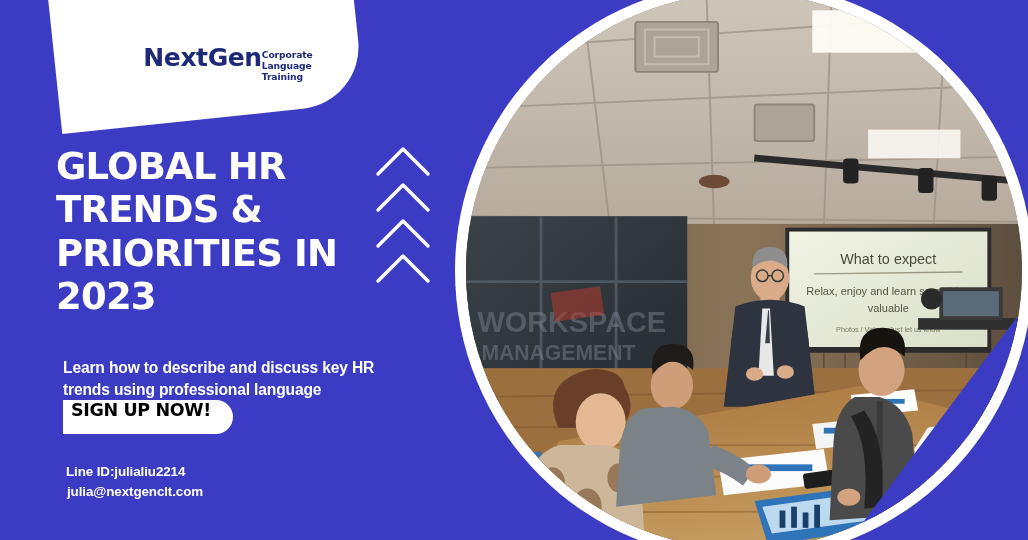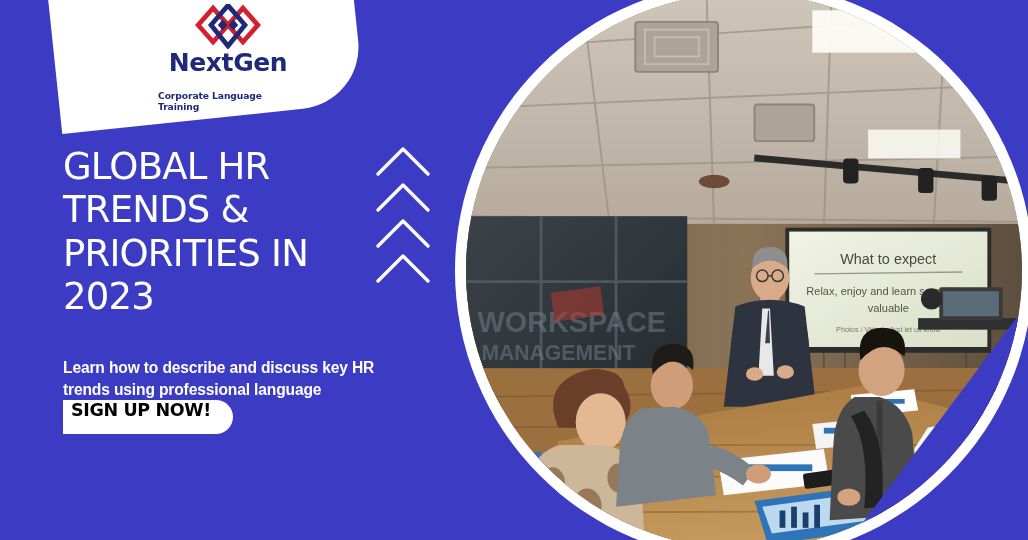--- a/index.html
+++ b/index.html
@@ -24,43 +24,43 @@
     width:304px; height:175px;
     background:#FFFFFF;
     border-bottom-right-radius:62px;
     transform:rotate(-6deg);
     transform-origin:top left;
   }
   .logo-wrap {
     position:absolute;
     left:158px; top:4px;
     width:140px; height:108px;
-    display:flex; flex-direction:column;
+    display:flex; flex-direction:row;
     align-items:center; justify-content:center;
   }
   .logo-mark { width:94px; height:62px; display:block; }
   .logo-name {
     font-size:25px; font-weight:bold; color:#1E2A78;
     letter-spacing:-0.4px; line-height:1.05; margin-top:1px;
     font-family:"DejaVu Sans", sans-serif;
   }
   .logo-tag {
     font-size:9.2px; font-weight:bold; color:#1E2A78;
     letter-spacing:-0.1px; margin-top:14px;
     font-family:"DejaVu Sans", sans-serif;
   }
 
   
   .headline {
     position:absolute;
-    left:63px; top:145px;
+    left:56px; top:145px;
     width:318px;
     color:#FFFFFF;
     font-size:37px;
-    font-weight:normal;
+    font-weight:bold;
     line-height:1.17;
     letter-spacing:-0.8px;
     text-transform:uppercase;
     font-family:"DejaVu Sans", sans-serif;
   }
 
   
   .chevrons {
     position:absolute;
     left:374px; top:143px;
@@ -164,20 +164,24 @@
       <path d="M4 138 L29 113 L54 138"></path>
     </g>
   </svg>
 
   <p class="subtitle">Learn how to describe and discuss key HR trends using professional language</p>
 
   <button class="cta">
     <span class="cta-label">SIGN UP NOW!</span>
   </button>
 
+  <div class="contact">
+    <div>Line ID:julialiu2214</div>
+    <div>julia@nextgenclt.com</div>
+  </div>
 
   <div class="photo-ring">
     <div class="photo-clip">
       <svg class="photo-svg" viewBox="0 0 578 578" preserveAspectRatio="xMidYMid slice">
         <defs>
           <linearGradient id="ceilG" x1="0" y1="0" x2="0" y2="1">
             <stop offset="0" stop-color="#cfc6ba"></stop>
             <stop offset="1" stop-color="#b5aa9c"></stop>
           </linearGradient>
           <linearGradient id="wallG" x1="0" y1="0" x2="1" y2="0">

